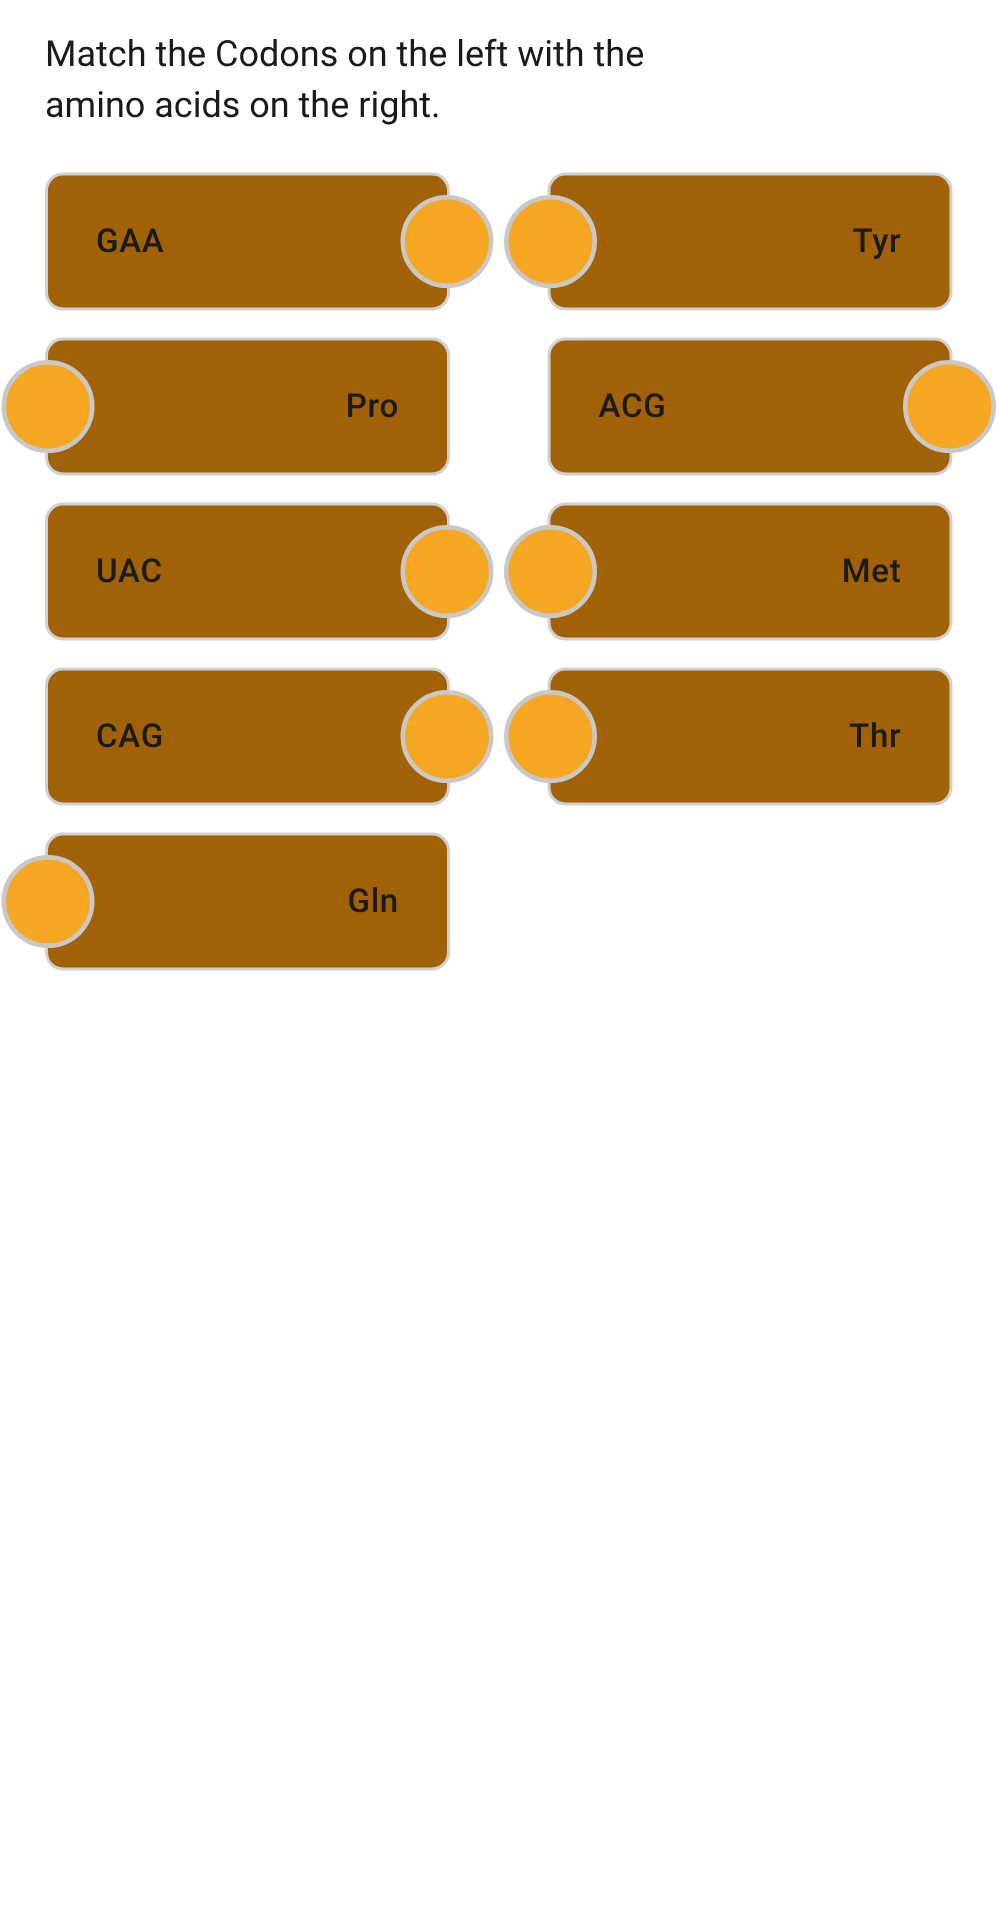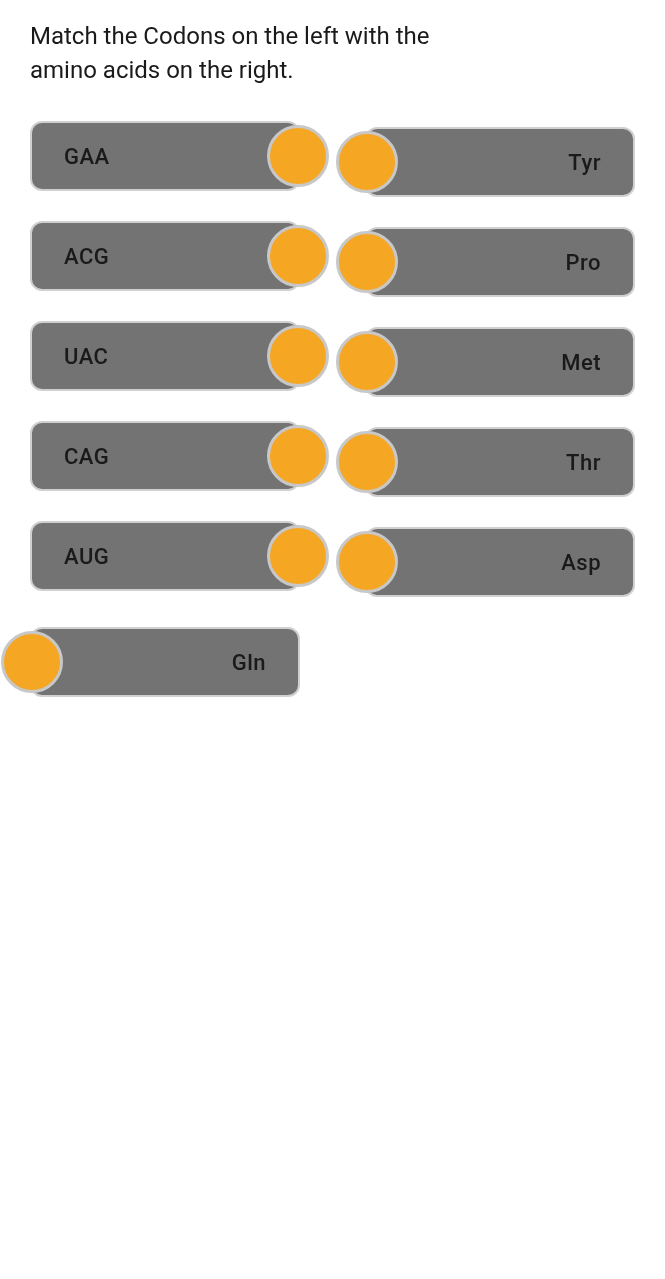--- a/index.html
+++ b/index.html
@@ -36,38 +36,37 @@
       align-items: center;
       justify-content: space-between;
       gap: 20px;
     }
 
     .card {
       display: flex;
       align-items: center;
       border: 2px solid #d0d0d0;
       border-radius: 12px;
-      background: #737373;
-      height: 70px;
+      background: #a16207;
+      height: 92px;
       position: relative;
     }
 
     .card-left {
       width: 270px;
       justify-content: space-between;
       padding-left: 32px;
       padding-right: 0;
     }
 
     .card-right {
       width: 270px;
       justify-content: space-between;
       padding-right: 32px;
       padding-left: 0;
-      margin-top: 12px;
     }
 
     .codon-label {
       font-size: 22px;
       font-weight: 500;
       color: #1a1a1a;
       letter-spacing: 0.5px;
     }
 
     .amino-label {
@@ -107,27 +106,27 @@
       <div class="card card-left">
         <span class="codon-label">GAA</span>
         <div class="connector-circle"></div>
       </div>
       <div class="card card-right">
         <div class="connector-circle"></div>
         <span class="amino-label">Tyr</span>
       </div>
     </div>
     <div class="matching-row">
+      <div class="card card-right">
+        <div class="connector-circle"></div>
+        <span class="amino-label">Pro</span>
+      </div>
       <div class="card card-left">
         <span class="codon-label">ACG</span>
         <div class="connector-circle"></div>
-      </div>
-      <div class="card card-right">
-        <div class="connector-circle"></div>
-        <span class="amino-label">Pro</span>
       </div>
     </div>
     <div class="matching-row">
       <div class="card card-left">
         <span class="codon-label">UAC</span>
         <div class="connector-circle"></div>
       </div>
       <div class="card card-right">
         <div class="connector-circle"></div>
         <span class="amino-label">Met</span>
@@ -137,28 +136,18 @@
       <div class="card card-left">
         <span class="codon-label">CAG</span>
         <div class="connector-circle"></div>
       </div>
       <div class="card card-right">
         <div class="connector-circle"></div>
         <span class="amino-label">Thr</span>
       </div>
     </div>
     <div class="matching-row">
-      <div class="card card-left">
-        <span class="codon-label">AUG</span>
-        <div class="connector-circle"></div>
-      </div>
-      <div class="card card-right">
-        <div class="connector-circle"></div>
-        <span class="amino-label">Asp</span>
-      </div>
-    </div>
-    <div class="matching-row">
       <div class="card card-right">
         <div class="connector-circle"></div>
         <span class="amino-label">Gln</span>
       </div>
     </div>
   </div>
 
 </body></html>

